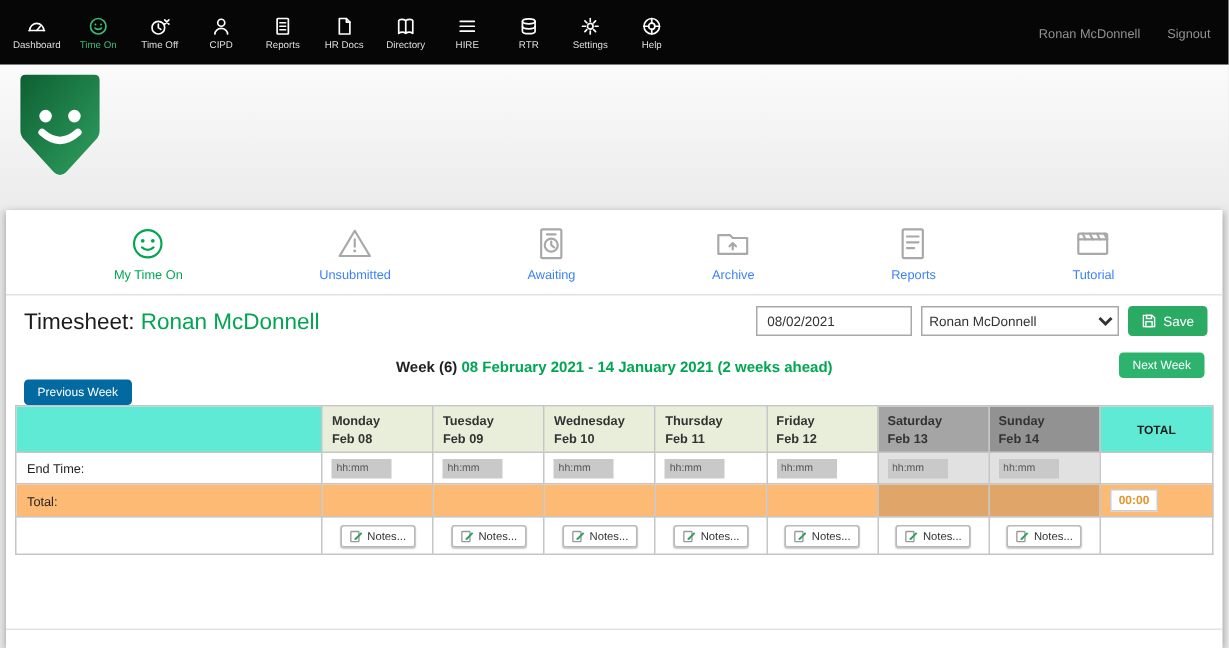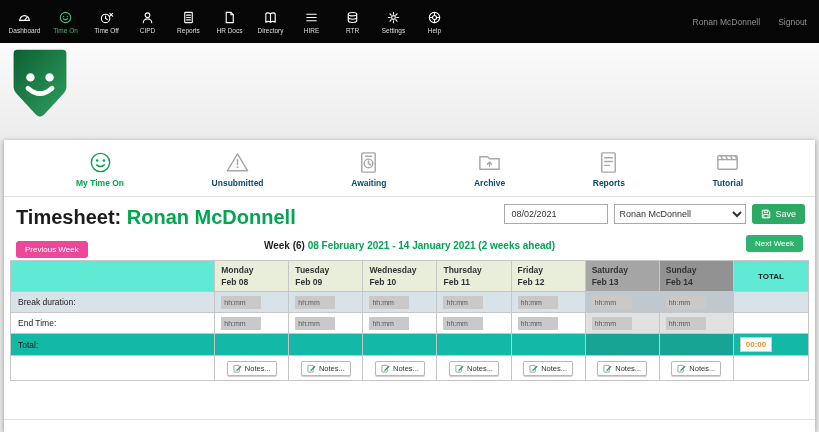--- a/index.html
+++ b/index.html
@@ -25,64 +25,64 @@
     background:linear-gradient(180deg,#fbfbfb,#ebebeb)}
   .logo{position:absolute;left:10px;top:4px}
 
   
   .card{position:absolute;top:140px;left:4px;width:811px;height:292px;background:#fff;
     box-shadow:0 1px 5px rgba(0,0,0,.35)}
 
   
   .tabs{height:57px;display:flex;justify-content:space-between;align-items:center;
     padding:2px 72px 0;border-bottom:1px solid #e2e2e2}
-  .tab{display:flex;flex-direction:column;align-items:center;gap:3px;cursor:pointer;color:#0c4a6e}
+  .tab{display:flex;flex-direction:column;align-items:center;gap:3px;cursor:pointer;color:#3b82f6}
   .tab svg{width:25px;height:25px;stroke:#a8a8a8;fill:none;stroke-width:1.5;
     stroke-linecap:round;stroke-linejoin:round}
   .tab svg .f{fill:#a8a8a8;stroke:none}
-  .tab-label{font-size:8.5px;font-weight:bold}
+  .tab-label{font-size:8.5px;font-weight:normal}
   .tab.active{color:#00a651}
   .tab.active svg{stroke:#00a651}
   .tab.active svg .f{fill:#00a651}
 
   
   .sheet-header{position:relative;height:36px}
-  .sheet-title{position:absolute;left:12px;top:9px;font-size:20px;font-weight:bold;color:#1c1c1c}
+  .sheet-title{position:absolute;left:12px;top:9px;font-size:15px;font-weight:normal;color:#1c1c1c}
   .sheet-title .name{color:#00a651}
   .controls{position:absolute;right:10px;top:7px;display:flex;gap:6px;align-items:center}
   .date-input{width:104px;height:20px;border:1px solid #a9a9a9;font-size:9px;padding:0 6px;
     color:#333;font-family:inherit;background:#fff}
   .emp-select{width:132px;height:20px;border:1px solid #a9a9a9;font-size:9px;color:#333;
     background:#fff;font-family:inherit}
   .save-btn{height:20px;padding:0 9px;background:#2aaa63;border:none;border-radius:3px;
     color:#fff;font-size:9px;display:flex;align-items:center;gap:4px;cursor:pointer;font-family:inherit}
   .save-btn svg{width:10px;height:10px;stroke:#fff;fill:none;stroke-width:1.1}
 
   
   .week-row{position:relative;height:27px}
   .week-btn{position:absolute;border:none;border-radius:3px;color:#fff;font-size:8px;
     padding:4px 9px;cursor:pointer;font-family:inherit}
-  .week-btn.prev{left:12px;top:8px;background:#ec4899}
+  .week-btn.prev{left:12px;top:20px;background:#0369a1}
   .week-btn.next{right:12px;top:2px;background:#2db36e}
   .week-text{text-align:center;padding-top:7px;font-size:10px;font-weight:bold;color:#1f1f1f}
   .week-text .range{color:#00a651}
 
   
-  table{border-collapse:collapse;margin:0 6px 0;width:799px;table-layout:fixed}
+  table{border-collapse:collapse;margin:10px 6px 0;width:799px;table-layout:fixed}
   th,td{border:1px solid #c6c6c6;font-size:8.5px}
   .h-empty,.h-total{background:#5eead4}
   .h-day{background:#e9eedb;padding:4px 6px;vertical-align:top;text-align:left}
   .h-day .d-name{font-weight:bold;font-size:8.5px;color:#333}
   .h-day .d-date{font-size:8.5px;color:#333;margin-top:2px}
   .h-day.sat{background:#a5a5a5}
   .h-day.sun{background:#929292}
   .h-total{font-weight:bold;padding:4px 6px;font-size:8px;color:#1d1d1d;vertical-align:middle}
   tr.r-a{background:#fff}
   tr.r-b{background:#d8e2e9}
-  tr.r-total{background:#14b8a6}
+  tr.r-total{background:#fdba74}
   td.lbl{padding-left:7px;color:#222;height:21px}
   td.cell{padding:3px 6px;height:21px}
   td.wkend{background:rgba(40,40,40,.14)}
   .time-input{width:40px;height:13px;border:0;background:#c9c9c9;font-size:7px;color:#333;
     padding:0 3px;font-family:inherit}
   .time-input::placeholder{color:#555}
   .total-badge{display:inline-block;background:#fff;border:1px solid #ccc;padding:2px 5px;
     font-size:8px;color:#e2952c;font-weight:bold}
   tr.r-notes td{height:25px;text-align:center;background:#fff}
   .notes-btn{display:inline-flex;align-items:flex-start;gap:3px;background:#fff;border:1px solid #b9b9b9;
@@ -328,31 +328,20 @@
           <div class="d-date">Feb 13</div>
         </th>
         <th class="h-day sun">
           <div class="d-name">Sunday</div>
           <div class="d-date">Feb 14</div>
         </th>
         <th class="h-total">TOTAL</th>
       </tr>
     </thead>
     <tbody>
-      <tr class="r-b">
-        <td class="lbl">Break duration:</td>
-        <td class="cell"><input class="time-input" placeholder="hh:mm" style=""></td>
-        <td class="cell"><input class="time-input" placeholder="hh:mm" style=""></td>
-        <td class="cell"><input class="time-input" placeholder="hh:mm" style=""></td>
-        <td class="cell"><input class="time-input" placeholder="hh:mm" style=""></td>
-        <td class="cell"><input class="time-input" placeholder="hh:mm" style=""></td>
-        <td class="cell wkend"><input class="time-input" placeholder="hh:mm" style=""></td>
-        <td class="cell wkend"><input class="time-input" placeholder="hh:mm" style=""></td>
-        <td class="cell"></td>
-      </tr>
       <tr class="r-a">
         <td class="lbl">End Time:</td>
         <td class="cell"><input class="time-input" placeholder="hh:mm" style=""></td>
         <td class="cell"><input class="time-input" placeholder="hh:mm" style=""></td>
         <td class="cell"><input class="time-input" placeholder="hh:mm" style=""></td>
         <td class="cell"><input class="time-input" placeholder="hh:mm" style=""></td>
         <td class="cell"><input class="time-input" placeholder="hh:mm" style=""></td>
         <td class="cell wkend"><input class="time-input" placeholder="hh:mm" style=""></td>
         <td class="cell wkend"><input class="time-input" placeholder="hh:mm" style=""></td>
         <td class="cell"></td>

